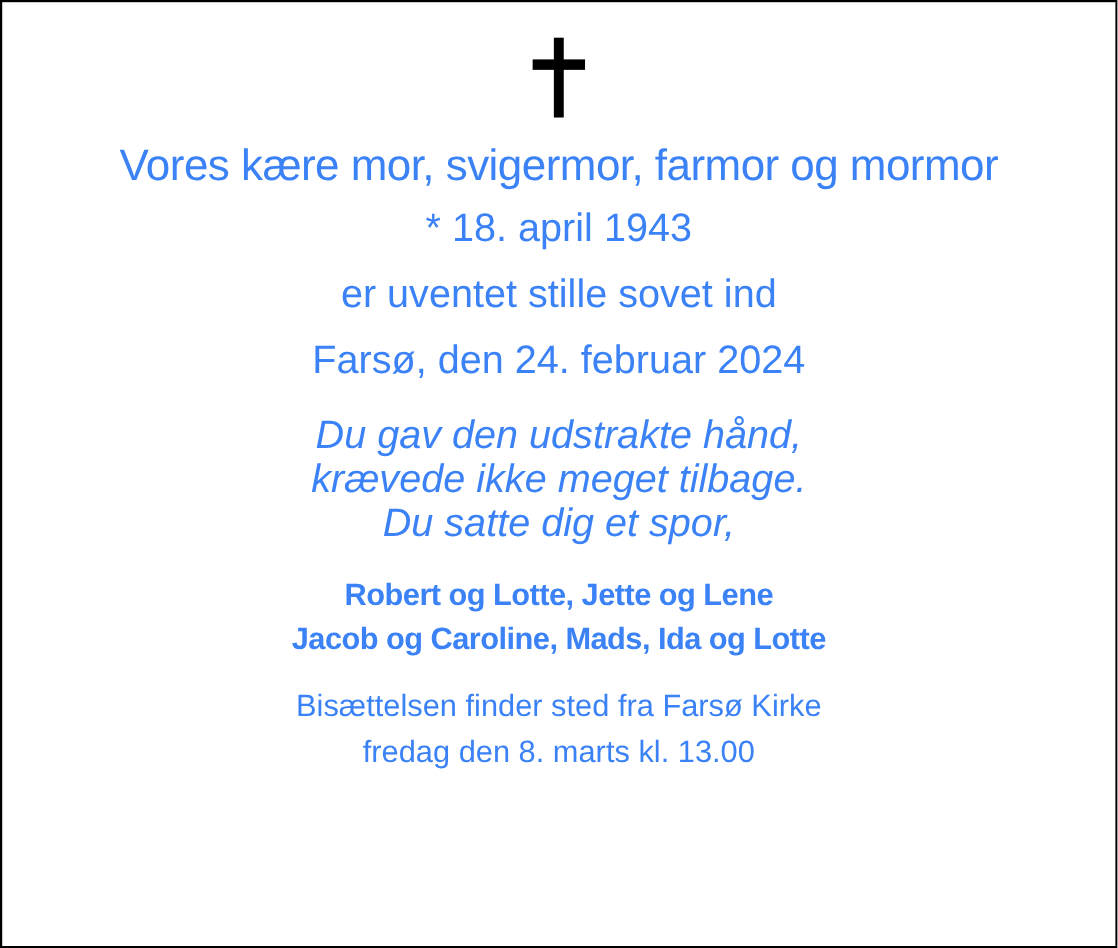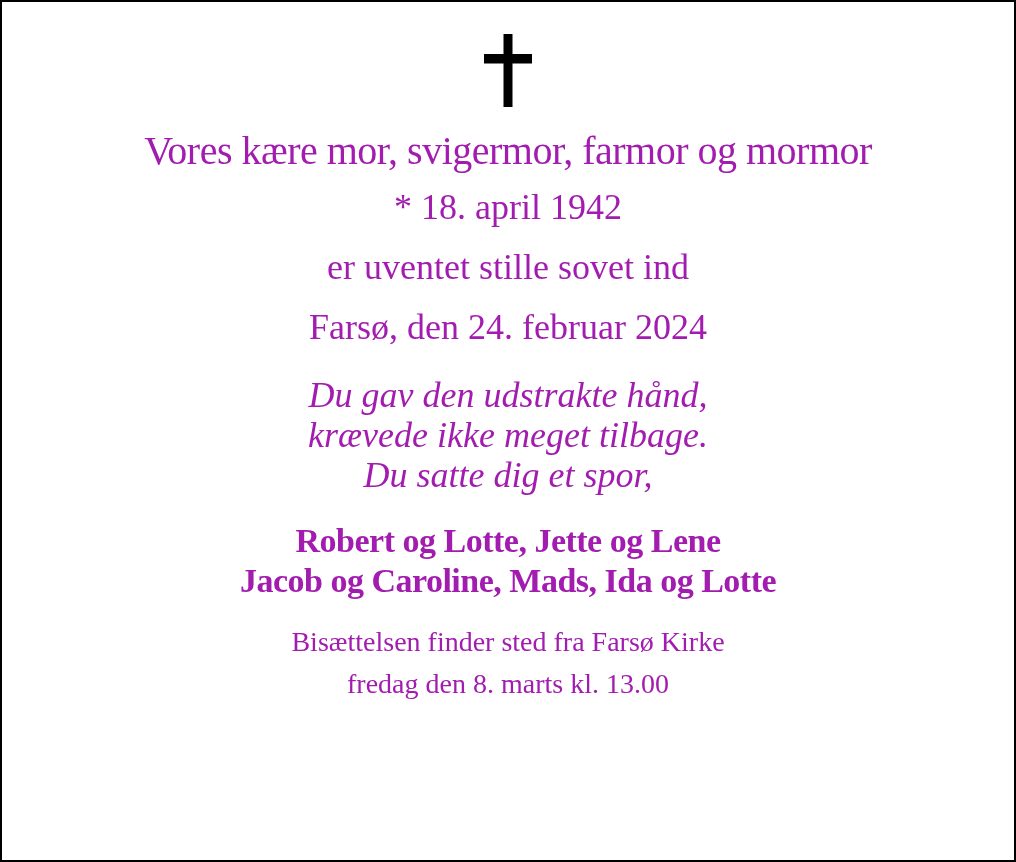--- a/index.html
+++ b/index.html
@@ -7,22 +7,22 @@
     margin: 0;
     padding: 0;
     background: #ffffff;
   }
   .notice {
     box-sizing: border-box;
     width: 1016px;
     height: 862px;
     border: 2px solid #000000;
     background: #ffffff;
-    color: #a21caf;
-    font-family: Liberation Serif, serif;
+    color: #3b82f6;
+    font-family: Liberation Sans, sans-serif;
     text-align: center;
     overflow: hidden;
   }
   .cross-wrap {
     margin-top: 32px;
     height: 73px;
     display: flex;
     justify-content: center;
     align-items: flex-start;
   }
@@ -48,21 +48,21 @@
     margin-top: 2px;
   }
   .poem {
     margin: 18px 0 0 0;
     font-size: 36px;
     line-height: 40px;
     font-style: italic;
   }
   .family {
     margin: 26px 0 0 0;
-    font-size: 34px;
+    font-size: 28px;
     line-height: 40px;
     font-weight: bold;
     letter-spacing: -0.5px;
   }
   .funeral {
     margin: 20px 0 0 0;
     font-size: 28px;
     line-height: 42px;
   }
 </style>
@@ -74,21 +74,21 @@
   <div class="cross-wrap">
     <svg width="48" height="73" viewBox="0 0 48 73" aria-hidden="true">
       <rect x="19.5" y="0" width="9" height="73" fill="#000000"></rect>
       <rect x="0" y="20" width="48" height="9.5" fill="#000000"></rect>
     </svg>
   </div>
 
   <p class="intro">Vores kære mor, svigermor, farmor og mormor</p>
 
 
-  <p class="bodyline first-bodyline">* 18. april 1942</p>
+  <p class="bodyline first-bodyline">* 18. april 1943</p>
 
   <p class="bodyline">er uventet stille sovet ind</p>
 
   <p class="bodyline">Farsø, den 24. februar 2024</p>
 
   <div class="poem">
     <div>Du gav den udstrakte hånd,</div>
     <div>krævede ikke meget tilbage.</div>
     <div>Du satte dig et spor,</div>
   </div>

